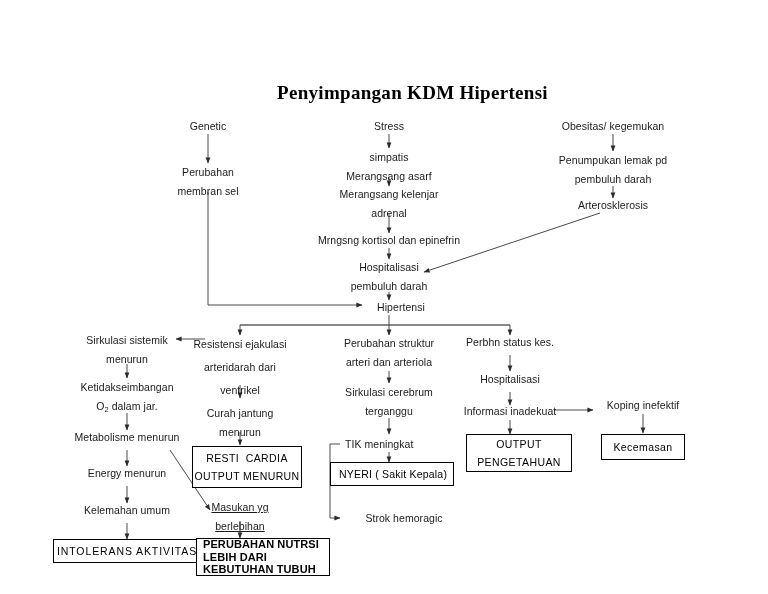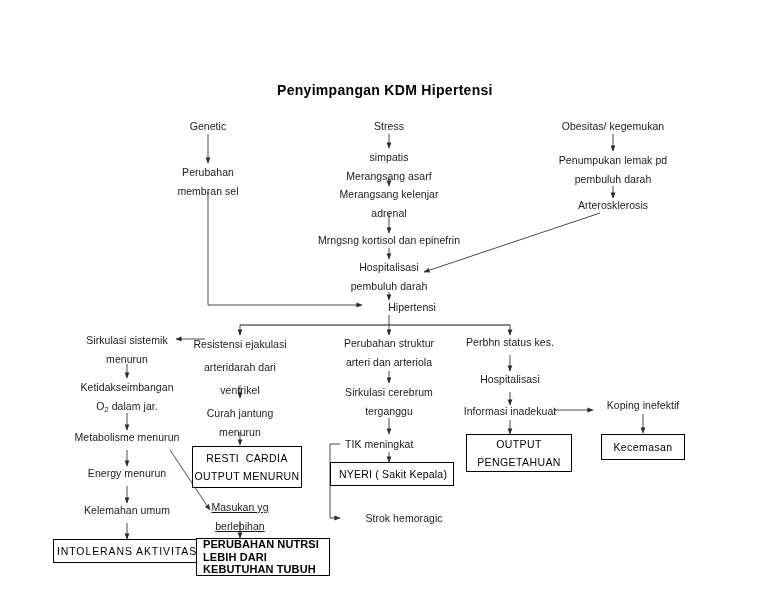--- a/index.html
+++ b/index.html
@@ -6,23 +6,23 @@
   body{
     width:768px;height:594px;position:relative;overflow:hidden;
     font-family:"Liberation Sans", sans-serif;
     color:#111111;
   }
   #canvas{position:absolute;left:0;top:0;width:768px;height:594px;}
   svg.lines{position:absolute;left:0;top:0;width:768px;height:594px;overflow:visible;}
 
   .title{
     position:absolute;
-    font-family:Liberation Sans, sans-serif;
+    font-family:Liberation Serif, serif;
     font-weight:bold;
-    font-size:14px;
+    font-size:19px;
     letter-spacing:.3px;
     white-space:nowrap;
     color:#000;
   }
 
   .node{
     position:absolute;
     font-size:10.5px;
     line-height:15px;
     text-align:center;
@@ -160,21 +160,21 @@
 
   <div class="node" style="left:309px;top:233px;width:160px;">
     <span>Mrngsng kortisol dan epinefrin</span>
   </div>
 
   <div class="node two" style="left:334px;top:258px;width:110px;">
     <div>Hospitalisasi</div>
     <div>pembuluh darah</div>
   </div>
 
-  <div class="node" style="left:366px;top:300px;width:70px;text-align:right;">
+  <div class="node" style="left:366px;top:300px;width:70px;text-align:center;">
     <span>Hipertensi</span>
   </div>
 
   <div class="node" style="left:548px;top:119px;width:130px;">
     <span>Obesitas/ kegemukan</span>
   </div>
 
   <div class="node two" style="left:548px;top:151px;width:130px;">
     <div>Penumpukan lemak pd</div>
     <div>pembuluh darah</div>

